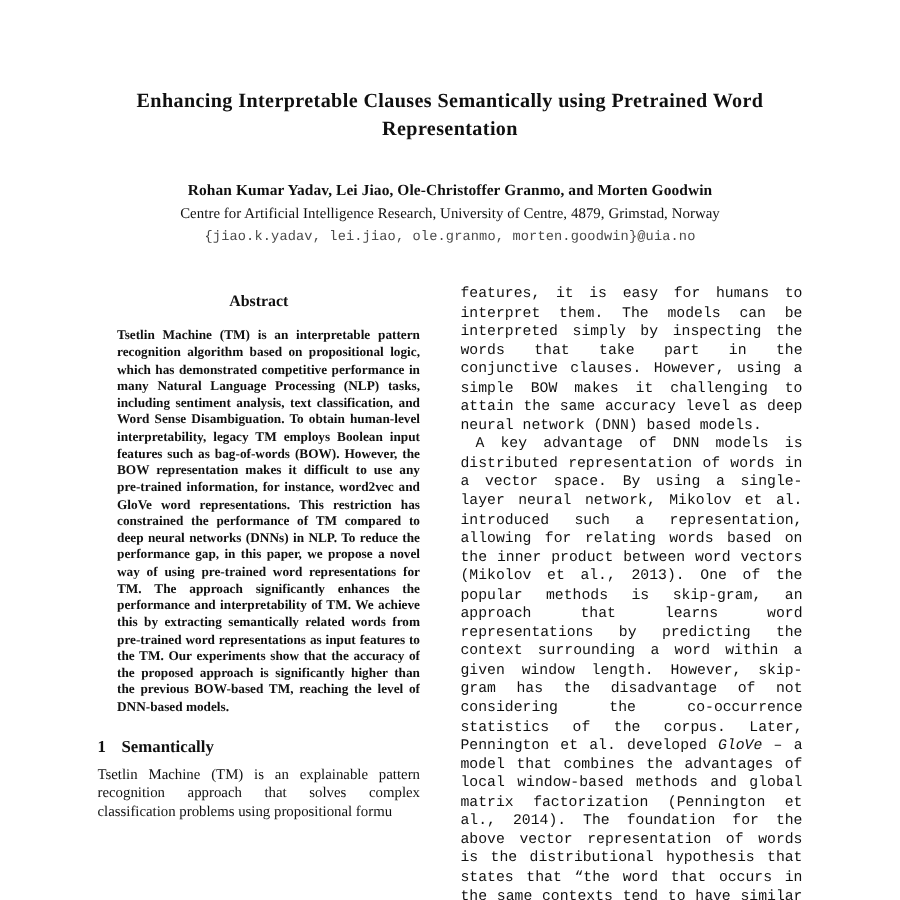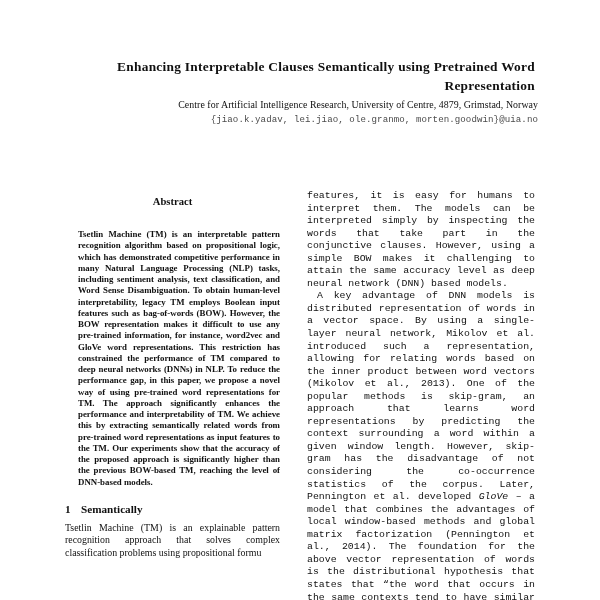--- a/index.html
+++ b/index.html
@@ -19,21 +19,21 @@
     position: relative;
     width: 600px;
     height: 600px;
     background: #fff;
     overflow: hidden;
   }
 
   
   .header {
     padding: 58px 62px 0 47px;
-    text-align: right;
+    text-align: center;
     margin-left: 15px;
   }
   .paper-title {
     font-size: 13.4px;
     font-weight: bold;
     line-height: 18.5px;
     letter-spacing: 0.02em;
     margin: 0 auto;
     max-width: 470px;
   }
@@ -70,21 +70,21 @@
     height: 410px;
     overflow: hidden;
   }
   .col-left  { left: 65px;  width: 215px; }
   .col-right { left: 307px; width: 228px; font-family: Liberation Mono, monospace; }
 
   .abstract-heading {
     text-align: center;
     font-size: 10.6px;
     font-weight: bold;
-    margin: 6px 0 22px 0;
+    margin: 6px 0 11px 0;
   }
   .abstract-body {
     margin: 0 0 0 13px;
     width: 202px;
     font-size: 8.85px;
     line-height: 11.25px;
     text-align: justify;
     text-justify: inter-word;
     hyphens: manual;
     font-weight: bold;
@@ -114,20 +114,21 @@
 
   i { font-style: italic; margin-top: 31px; }
 </style>
 </head>
 <body>
 
 <div class="page">
 
   <div class="header">
     <div class="paper-title">Enhancing Interpretable Clauses Semantically using Pretrained Word Representation</div>
+    <div class="authors">Rohan Kumar Yadav, Lei Jiao, Ole-Christoffer Granmo, and Morten Goodwin</div>
     <div class="affiliation">Centre for Artificial Intelligence Research, University of Centre, 4879, Grimstad, Norway</div>
     <div class="emails">{jiao.k.yadav, lei.jiao, ole.granmo, morten.goodwin}@uia.no</div>
   </div>
 
   <div class="columns">
 
     <div class="col col-left">
       <div class="abstract-heading">Abstract</div>
       <p class="abstract-body">Tsetlin Machine (TM) is an interpretable pattern recognition algorithm based on propositional logic, which has demonstrated competitive performance in many Natural Language Processing (NLP) tasks, including sentiment analysis, text classification, and Word Sense Disambiguation. To obtain human-level interpretability, legacy TM employs Boolean input features such as bag-of-words (BOW). However, the BOW representation makes it difficult to use any pre-trained information, for instance, word2vec and GloVe word representations. This restriction has constrained the performance of TM compared to deep neural networks (DNNs) in NLP. To reduce the performance gap, in this paper, we propose a novel way of using pre-trained word representations for TM. The approach significantly enhances the performance and interpretability of TM. We achieve this by extracting semantically related words from pre-trained word representations as input features to the TM. Our experiments show that the accuracy of the proposed approach is significantly higher than the previous BOW-based TM, reaching the level of DNN-based models.</p>
 

